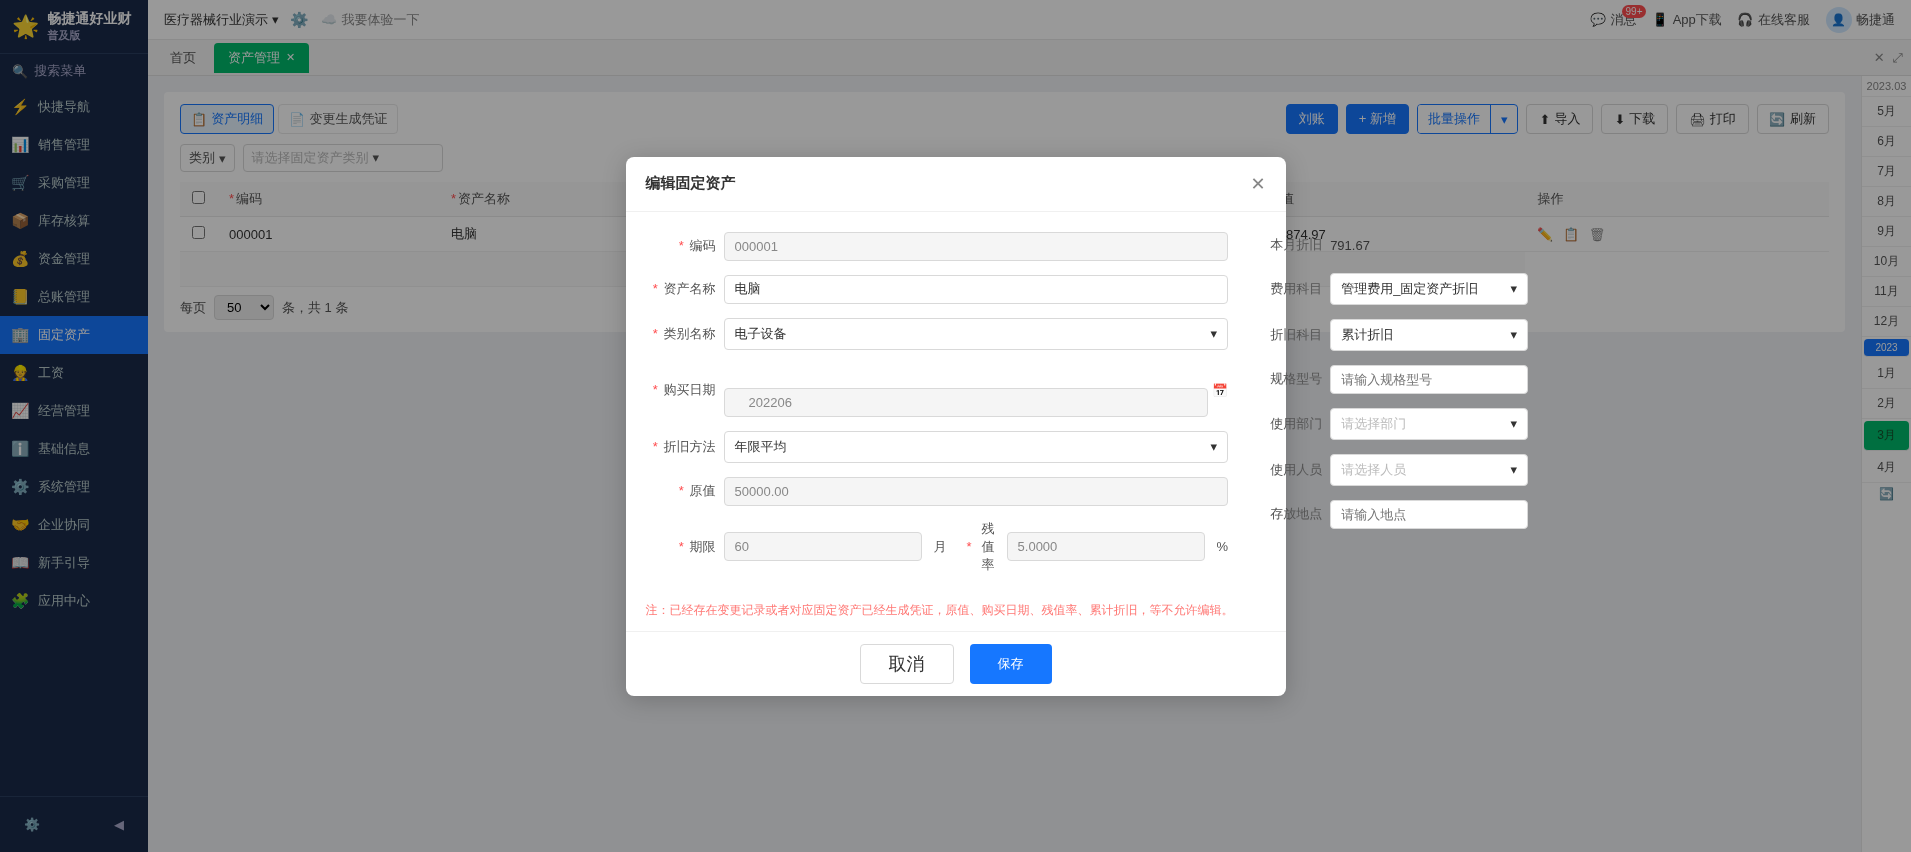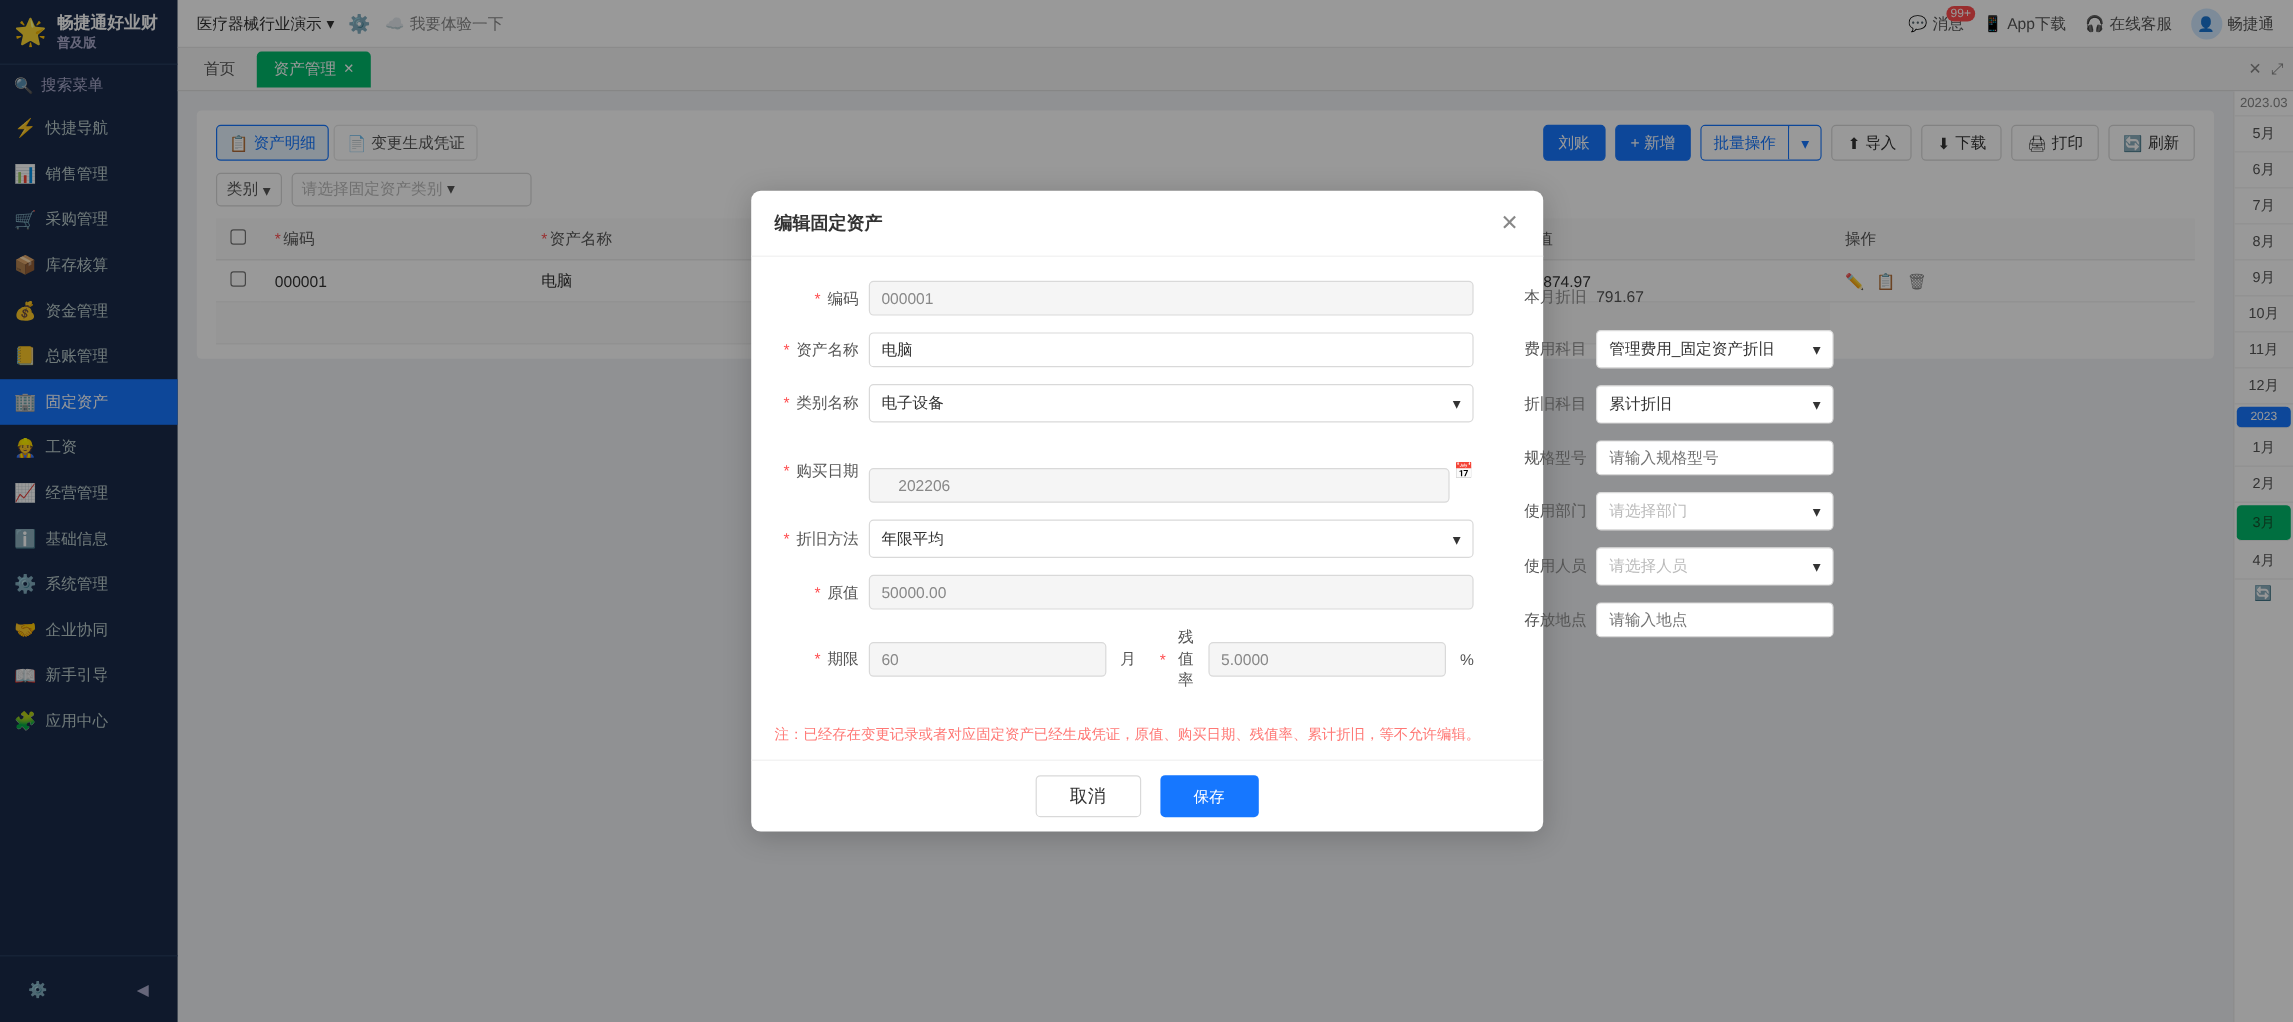--- a/index.html
+++ b/index.html
@@ -75,21 +75,21 @@
     .modal-form { display: grid; grid-template-columns: 1fr 1fr; gap: 16px 24px; }
     .form-row { display: flex; align-items: center; gap: 8px; }
     .form-label { color: #555; font-size: 13px; white-space: nowrap; min-width: 70px; text-align: right; }
     .form-input { flex: 1; padding: 6px 10px; border: 1px solid #d9d9d9; border-radius: 4px; font-size: 13px; color: #333; outline: none; background: #fff; }
     .form-input.disabled { background: #f5f5f5; color: #888; }
     .form-select { flex: 1; padding: 6px 10px; border: 1px solid #d9d9d9; border-radius: 4px; font-size: 13px; color: #333; background: #fff; cursor: pointer; display: flex; align-items: center; justify-content: space-between; }
     .form-input-group { display: flex; align-items: center; gap: 4px; flex: 1; }
     .form-input-group input { flex: 1; padding: 6px 24px; border: 1px solid #d9d9d9; border-radius: 4px; font-size: 13px; color: #333; background: #fff; margin-top: 24px; }
     .modal-note { padding: 8px 20px 12px; font-size: 12px; color: #ff7875; }
     .modal-footer { padding: 12px 20px; border-top: 1px solid #f0f0f0; display: flex; justify-content: center; gap: 16px; }
-    .btn-cancel { padding: 7px 28px; border: 1px solid #d9d9d9; border-radius: 4px; background: #fff; color: #333; cursor: pointer; font-size: 15px; }
+    .btn-cancel { padding: 7px 28px; border: 1px solid #d9d9d9; border-radius: 4px; background: #fff; color: #333; cursor: pointer; font-size: 18px; }
     .btn-save { padding: 7px 28px; border: none; border-radius: 4px; background: #1677ff; color: #fff; cursor: pointer; font-size: 13px; }
     .date-icon { cursor: pointer; color: #888; }
     .unit-text { color: #555; font-size: 13px; }
 
     .content-wrapper { display: flex; flex: 1; overflow: hidden; }
     .content-main { flex: 1; padding: 8px; overflow: auto; }
   </style>
 </head>
 <body>
 
@@ -303,20 +303,28 @@
               <td colspan="3" style="text-align:right; color:#888;">
                 <span>本页小计：</span>
               </td>
               <td>6,333.36</td>
               <td>42,874.97</td>
               <td></td>
             </tr>
           </tbody>
         </table>
 
+        <div class="table-footer">
+          <span>每页</span>
+          <select class="page-select">
+            <option>50</option>
+            <option>100</option>
+          </select>
+          <span>条，共 1 条</span>
+        </div>
       </div>
     </div>
 
     <div class="right-panel">
       <div style="padding:4px; text-align:center; font-size:11px; color:#888; border-bottom:1px solid #f0f0f0;">2023.03</div>
       <div class="right-panel-date">5月</div>
       <div class="right-panel-date">6月</div>
       <div class="right-panel-date">7月</div>
       <div class="right-panel-date">8月</div>
       <div class="right-panel-date">9月</div>

